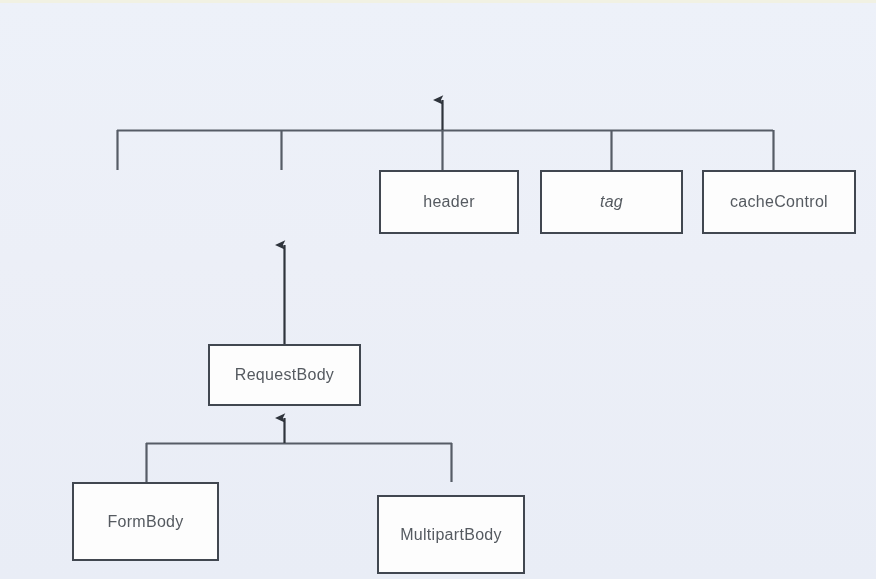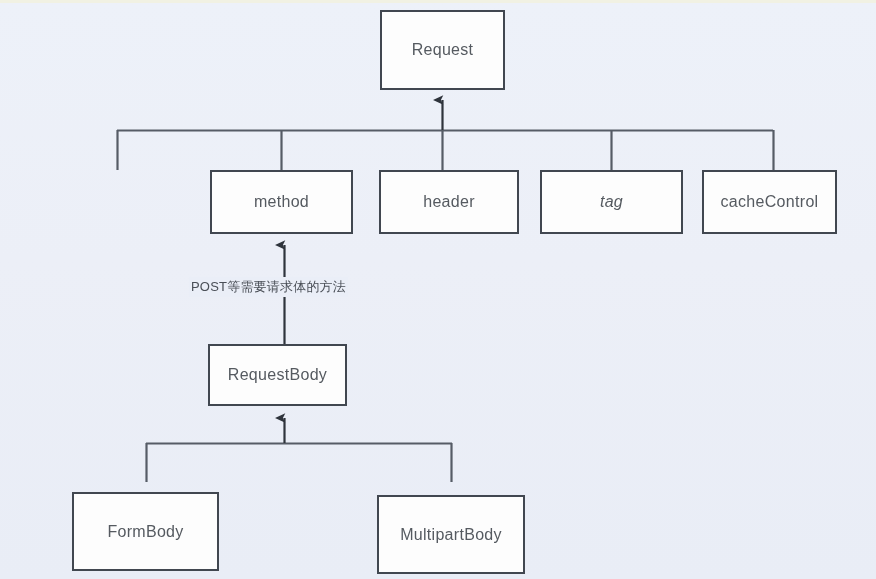--- a/index.html
+++ b/index.html
@@ -87,48 +87,41 @@
 
       <line x1="284.5" y1="344" x2="284.5" y2="245" stroke="#2f343c" marker-end="url(#arrow-up)"></line>
 
       <line x1="146" y1="443.5" x2="452" y2="443.5"></line>
       <line x1="146.5" y1="443" x2="146.5" y2="482"></line>
       <line x1="451.5" y1="443" x2="451.5" y2="482"></line>
       <line x1="284.5" y1="443" x2="284.5" y2="418" stroke="#2f343c" marker-end="url(#arrow-up)"></line>
     </g>
   </svg>
 
-  <div class="node" style="left:380px; top:10px; width:125px; height:80px;">
-    <span class="node-label">Request</span>
-  </div>
 
 
-  <div class="node" style="left:210px; top:170px; width:143px; height:64px;">
-    <span class="node-label">method</span>
-  </div>
 
   <div class="node" style="left:373px; top:170px; width:140px; height:64px;margin-left:6px;">
     <span class="node-label">header</span>
   </div>
 
   <div class="node" style="left:540px; top:170px; width:143px; height:64px;font-style:italic;">
     <span class="node-label">tag</span>
   </div>
 
-  <div class="node" style="left:702px; top:170px; width:135px; height:64px;justify-content:center;">
+  <div class="node" style="left:702px; top:170px; width:154px; height:64px;justify-content:center;">
     <span class="node-label">cacheControl</span>
   </div>
 
-  <div class="node" style="left:208px; top:344px; width:139px; height:62px;">
+  <div class="node" style="left:208px; top:344px; width:153px; height:62px;">
     <span class="node-label">RequestBody</span>
   </div>
 
-  <div class="node" style="left:72px; top:492px; width:147px; height:79px;">
+  <div class="node" style="left:72px; top:482px; width:147px; height:79px;">
     <span class="node-label">FormBody</span>
   </div>
 
   <div class="node" style="left:377px; top:495px; width:148px; height:79px;">
     <span class="node-label">MultipartBody</span>
   </div>
 
-  <div class="edge-label" style="left:189px; top:277px;">POST等需要请求体的方法</div>
 
 </div>
 
 </body></html>

